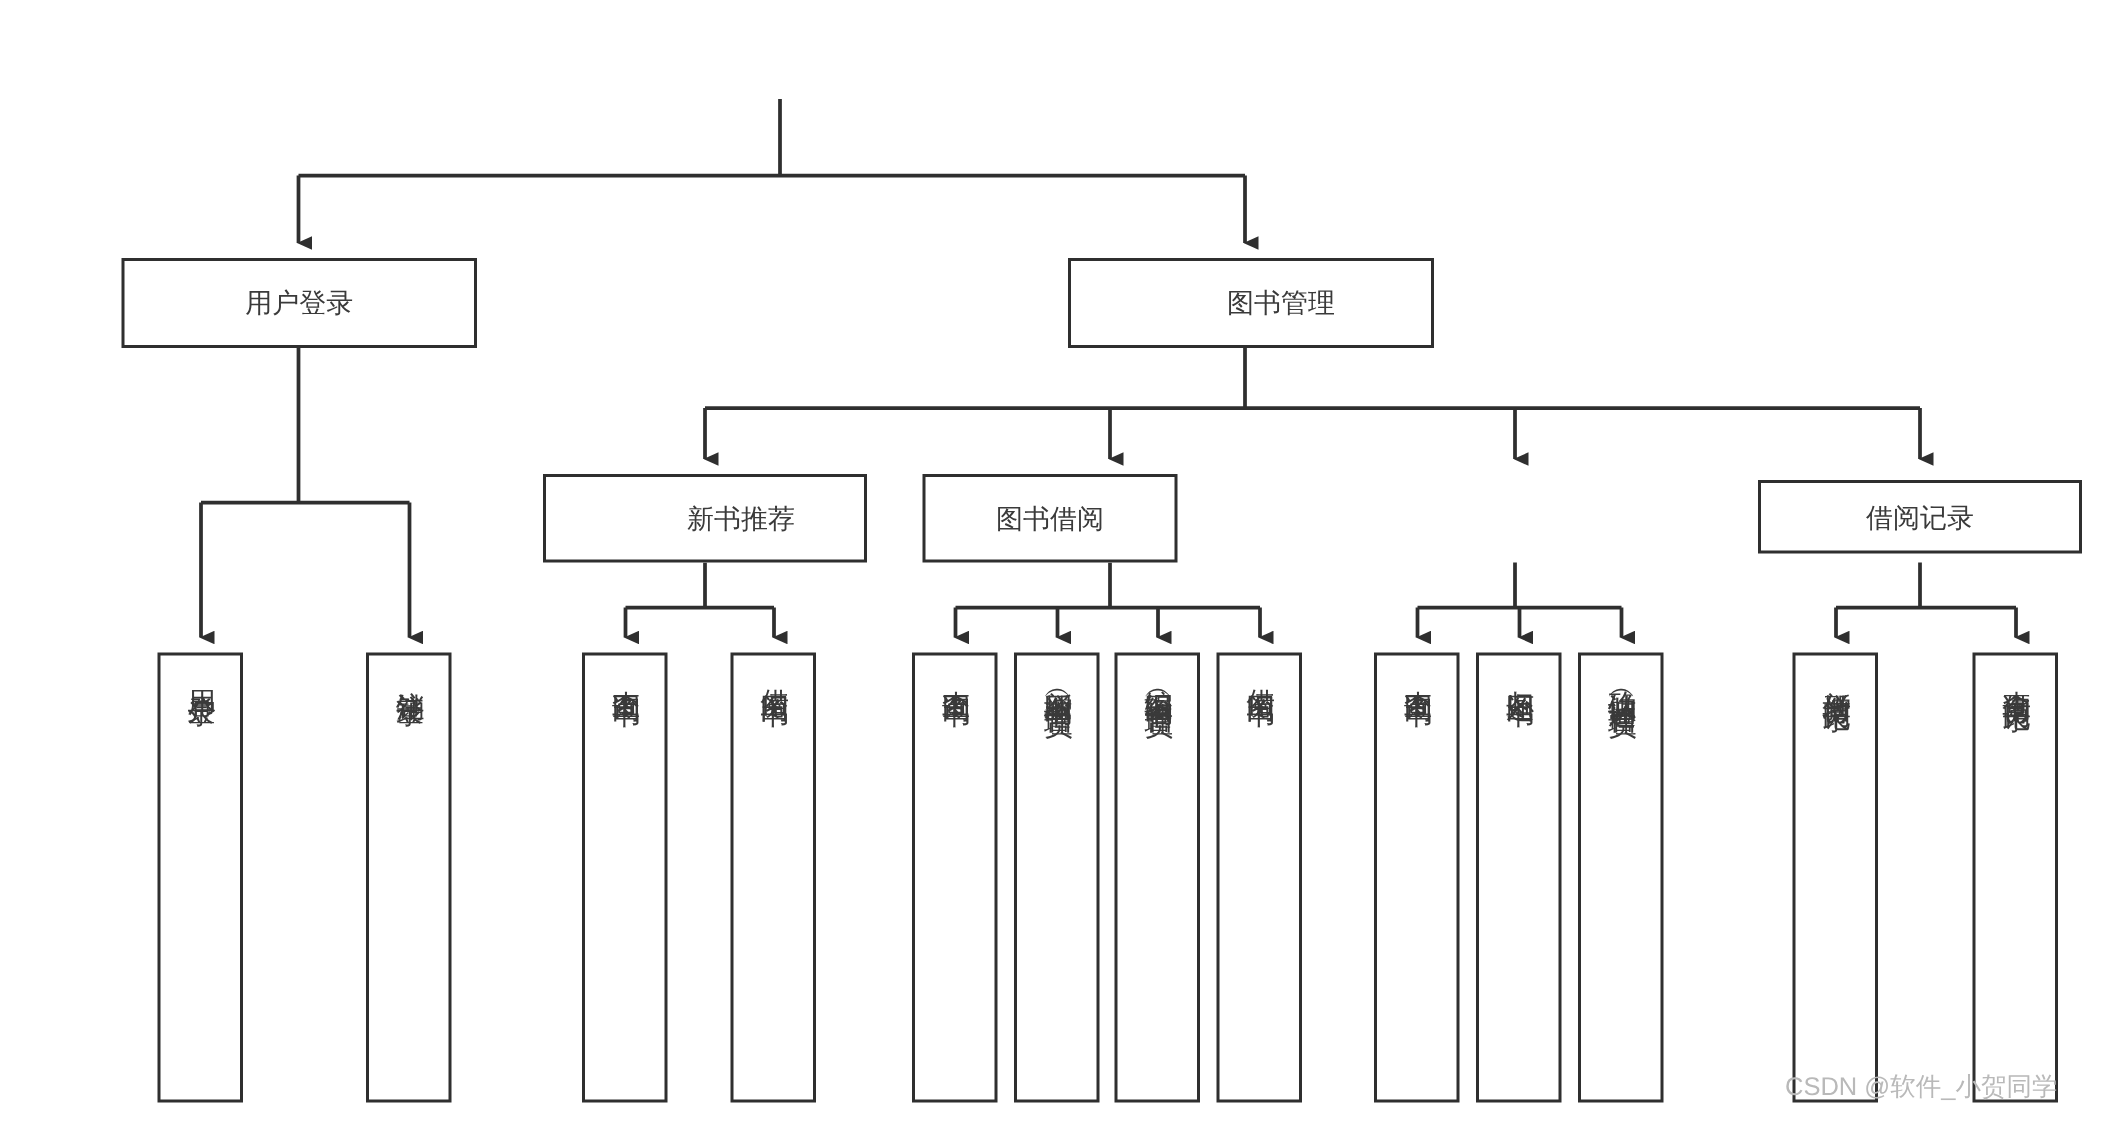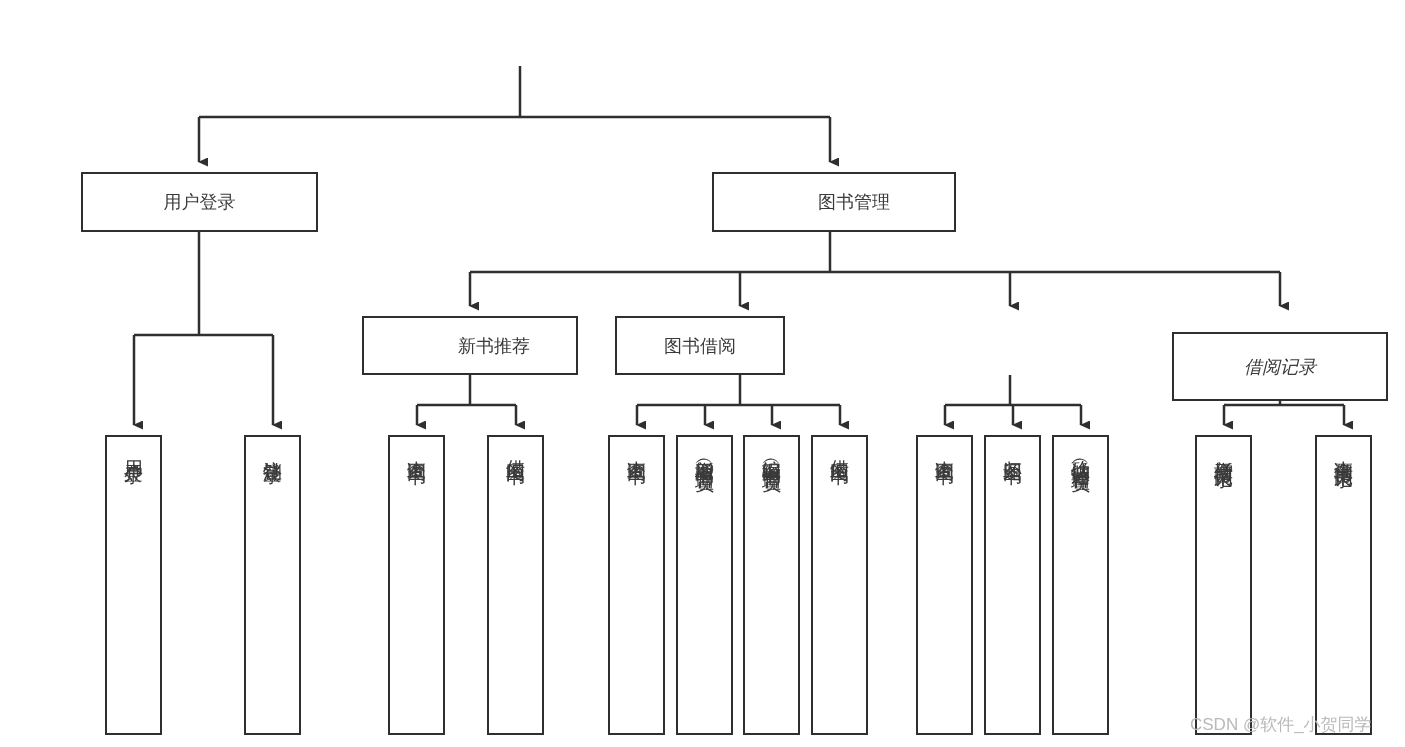--- a/index.html
+++ b/index.html
@@ -129,21 +129,21 @@
   <div class="node level-2" style="left: 712px; top: 172px; width: 244px; height: 60px; padding-left: 40px;">
     <span>图书管理</span>
   </div>
 
   <div class="node level-3" style="left: 362px; top: 316px; width: 216px; height: 59px; padding-left: 48px;">
     <span>新书推荐</span>
   </div>
   <div class="node level-3" style="left: 615px; top: 316px; width: 170px; height: 59px;">
     <span>图书借阅</span>
   </div>
-  <div class="node level-3" style="left: 1172px; top: 332px; width: 216px; height: 69px; font-style: italic;">
+  <div class="node level-3" style="left: 1172px; top: 320px; width: 216px; height: 49px;">
     <span>借阅记录</span>
   </div>
 
   <div id="leaf-host">
       <div class="node leaf" style="left: 105px; top: 435px; width: 57px; height: 300px;">
         <span class="vtext">用户登录</span>
       </div>
       <div class="node leaf" style="left: 244px; top: 435px; width: 57px; height: 300px;">
         <span class="vtext">注销登录</span>
       </div>

